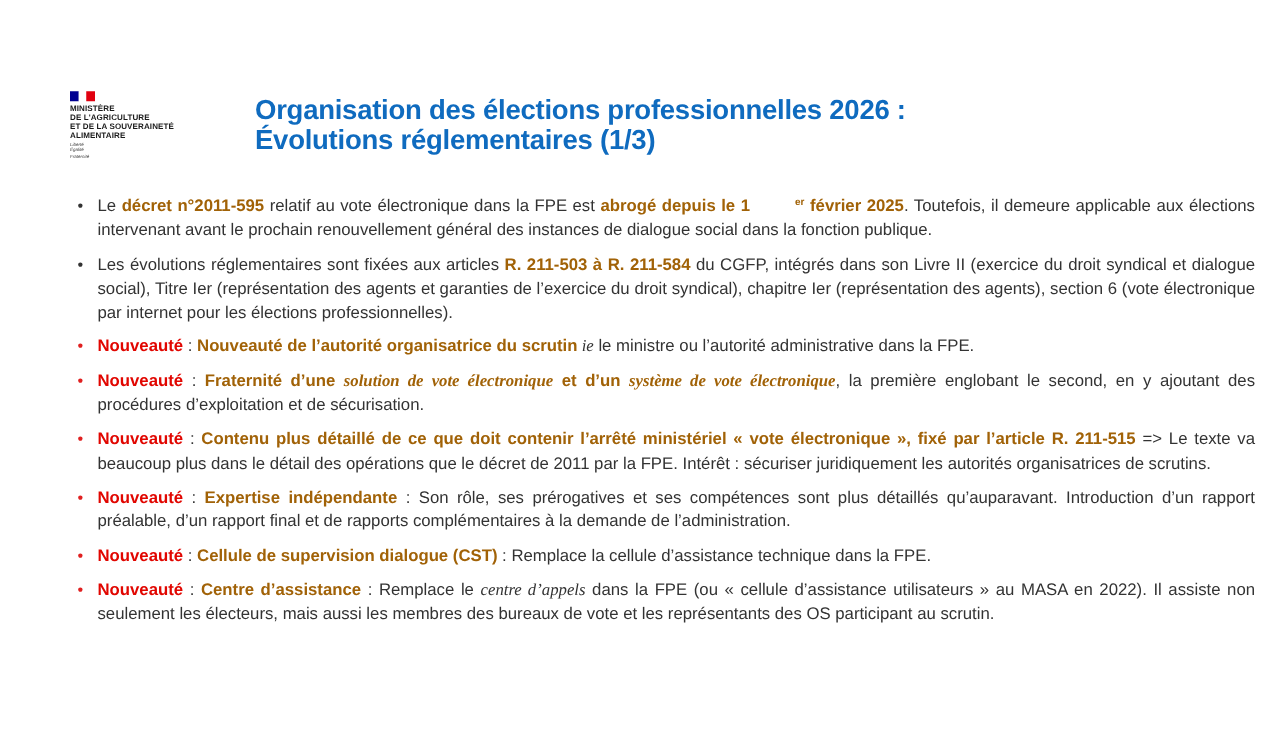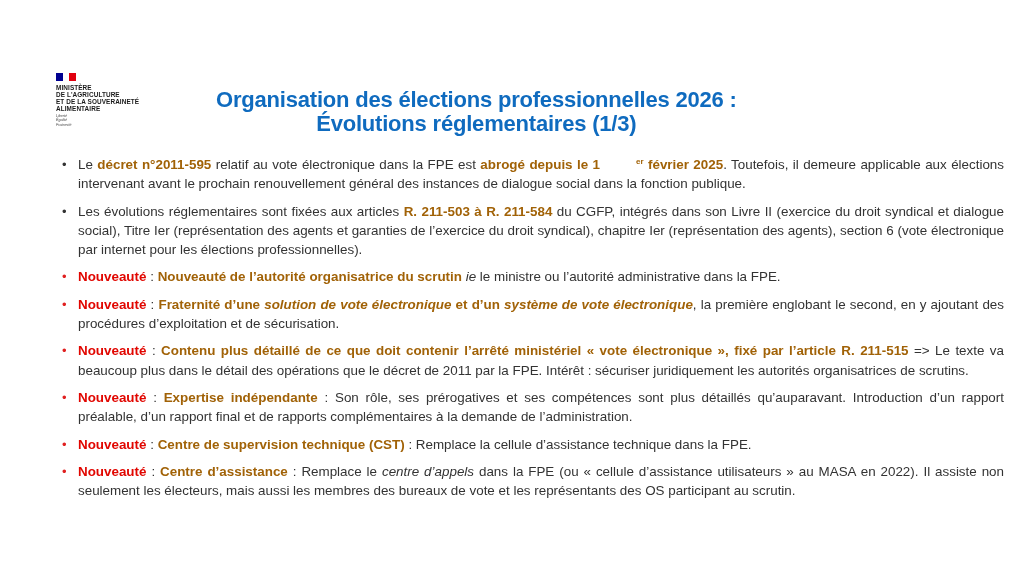--- a/index.html
+++ b/index.html
@@ -7,38 +7,37 @@
     width: 1024px; height: 587px; overflow: hidden; background: #ffffff;
     font-family: "Liberation Sans", "DejaVu Sans", sans-serif;
     color: #333333; position: relative;
   }
   .logo { position: absolute; left: 56px; top: 73px; width: 120px; }
   .flag { display: flex; height: 8px; width: 20px; margin-bottom: 3px; }
   .flag span { flex: 1; display: block; }
   .ministry { font-size: 6.4px; font-weight: bold; line-height: 7px; color: #1a1a1a; letter-spacing: 0.1px; }
   .motto { font-size: 3.6px; font-style: italic; line-height: 4.4px; color: #444; margin-top: 2px; }
   .title {
-    position: absolute; left: 200px; top: 72px; margin: 16px;
+    position: absolute; left: 200px; top: 72px; margin: 4px;
     font-size: 22px; line-height: 24px; font-weight: bold; color: #0f6bbf;
     letter-spacing: -0.2px;
-    text-align: center;
   }
   .title span { display: block; }
   ul.items { position: absolute; left: 60px; top: 155px; width: 944px; margin: 0; padding: 0; list-style: none; }
   ul.items li {
     position: relative; padding-left: 18px; font-size: 13.4px; line-height: 19.2px;
     text-align: justify; margin-bottom: 8.2px; color: #333;
   }
   ul.items li::before {
     content: "•"; position: absolute; left: 2px; top: 0; font-size: 13px; color: #333;
   }
   ul.items li.new::before { color: #e02020; }
   .new-label { color: #e10600; font-weight: bold; }
   b, .b { font-weight: bold; color: #a16207; }
-  i { font-style: italic; }
+  i { font-style: italic; font-family: Liberation Serif, serif; }
   sup { font-size: 8px; line-height: 0; margin-left: 36px; }
 </style>
 </head>
 <body>
 
 <div class="logo">
   <div class="flag">
     <span id="f0" style="background: rgb(0, 0, 145);"></span>
       <span id="f1" style="background: rgb(255, 255, 255);"></span>
       <span id="f2" style="background: rgb(225, 0, 15);"></span>
@@ -74,18 +73,18 @@
   <li class="new">
     <span class="new-label" style="color: rgb(225, 6, 0);">Nouveauté</span><span> : </span><b>Fraternité d’une </b><b><i>solution de vote électronique</i></b><b> et d’un </b><b><i>système de vote électronique</i></b><span>, la première englobant le second, en y ajoutant des procédures d’exploitation et de sécurisation.</span>
   </li>
   <li class="new">
     <span class="new-label" style="color: rgb(225, 6, 0);">Nouveauté</span><span> : </span><b>Contenu plus détaillé de ce que doit contenir l’arrêté ministériel « vote électronique », fixé par l’article R. 211-515</b><span> =&gt; Le texte va beaucoup plus dans le détail des opérations que le décret de 2011 par la FPE. Intérêt : sécuriser juridiquement les autorités organisatrices de scrutins.</span>
   </li>
   <li class="new">
     <span class="new-label" style="color: rgb(225, 6, 0);">Nouveauté</span><span> : </span><b>Expertise indépendante</b><span> : Son rôle, ses prérogatives et ses compétences sont plus détaillés qu’auparavant. Introduction d’un rapport préalable, d’un rapport final et de rapports complémentaires à la demande de l’administration.</span>
   </li>
   <li class="new">
-    <span class="new-label" style="color: rgb(225, 6, 0);">Nouveauté</span><span> : </span><b>Centre de supervision technique (CST)</b><span> : Remplace la cellule d’assistance technique dans la FPE.</span>
+    <span class="new-label" style="color: rgb(225, 6, 0);">Nouveauté</span><span> : </span><b>Cellule de supervision dialogue (CST)</b><span> : Remplace la cellule d’assistance technique dans la FPE.</span>
   </li>
   <li class="new">
     <span class="new-label" style="color: rgb(225, 6, 0);">Nouveauté</span><span> : </span><b>Centre d’assistance</b><span> : Remplace le </span><i>centre d’appels</i><span> dans la FPE (ou « cellule d’assistance utilisateurs » au MASA en 2022). Il assiste non seulement les électeurs, mais aussi les membres des bureaux de vote et les représentants des OS participant au scrutin.</span>
   </li>
 </ul>
 
 </body></html>

